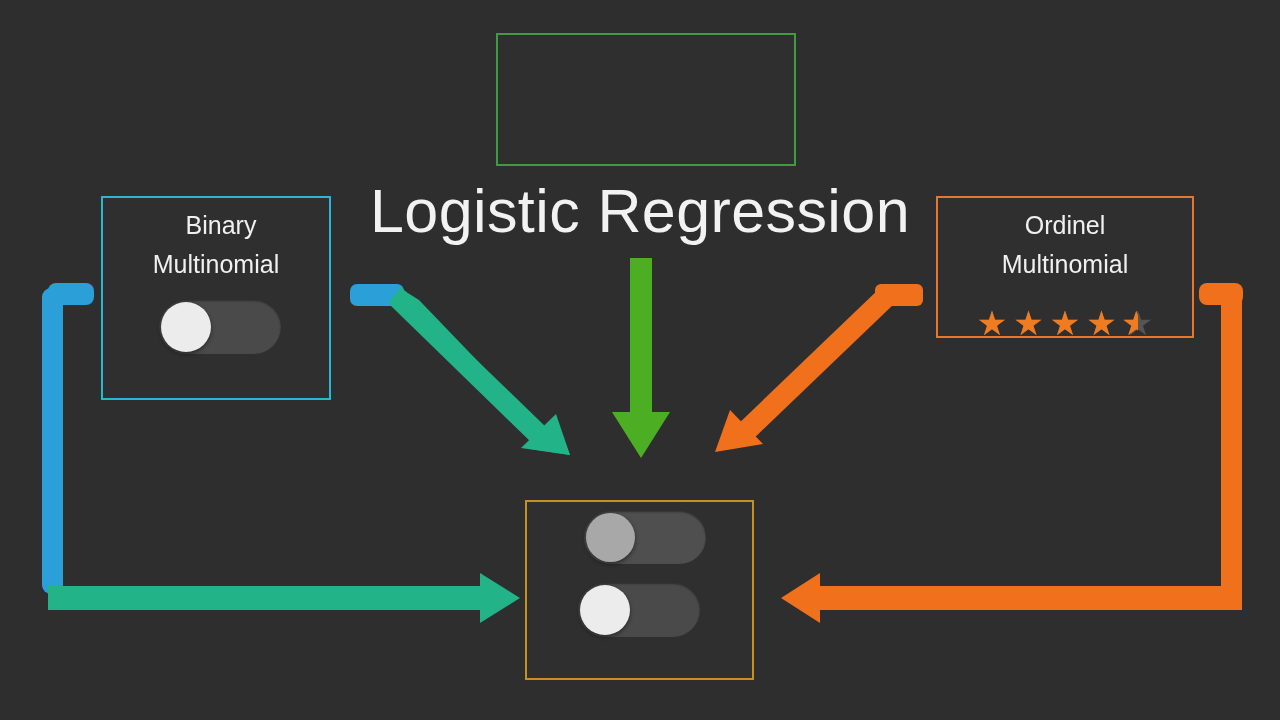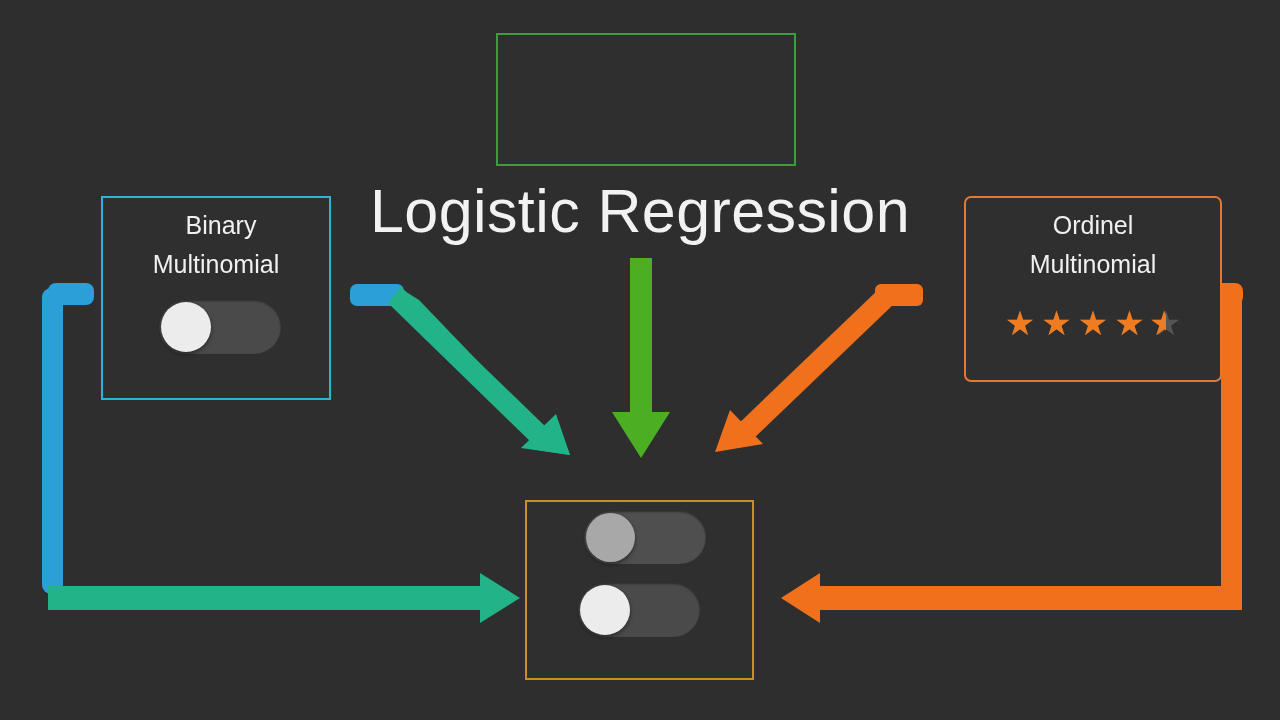--- a/index.html
+++ b/index.html
@@ -51,27 +51,26 @@
   #node-binary {
     left: 101px;
     top: 196px;
     width: 230px;
     height: 204px;
     border-width: 2px;
     border-color: #2ab7d6;
   }
   
   #node-ordinal {
-    left: 964px;
+    left: 936px;
     top: 196px;
     width: 258px;
-    height: 186px;
+    height: 142px;
     border-width: 2px;
     border-color: #e8762c;
-    border-radius: 7px;
   }
   
   #node-output {
     left: 525px;
     top: 500px;
     width: 229px;
     height: 180px;
     border-width: 2px;
     border-color: #c8901f;
   }

